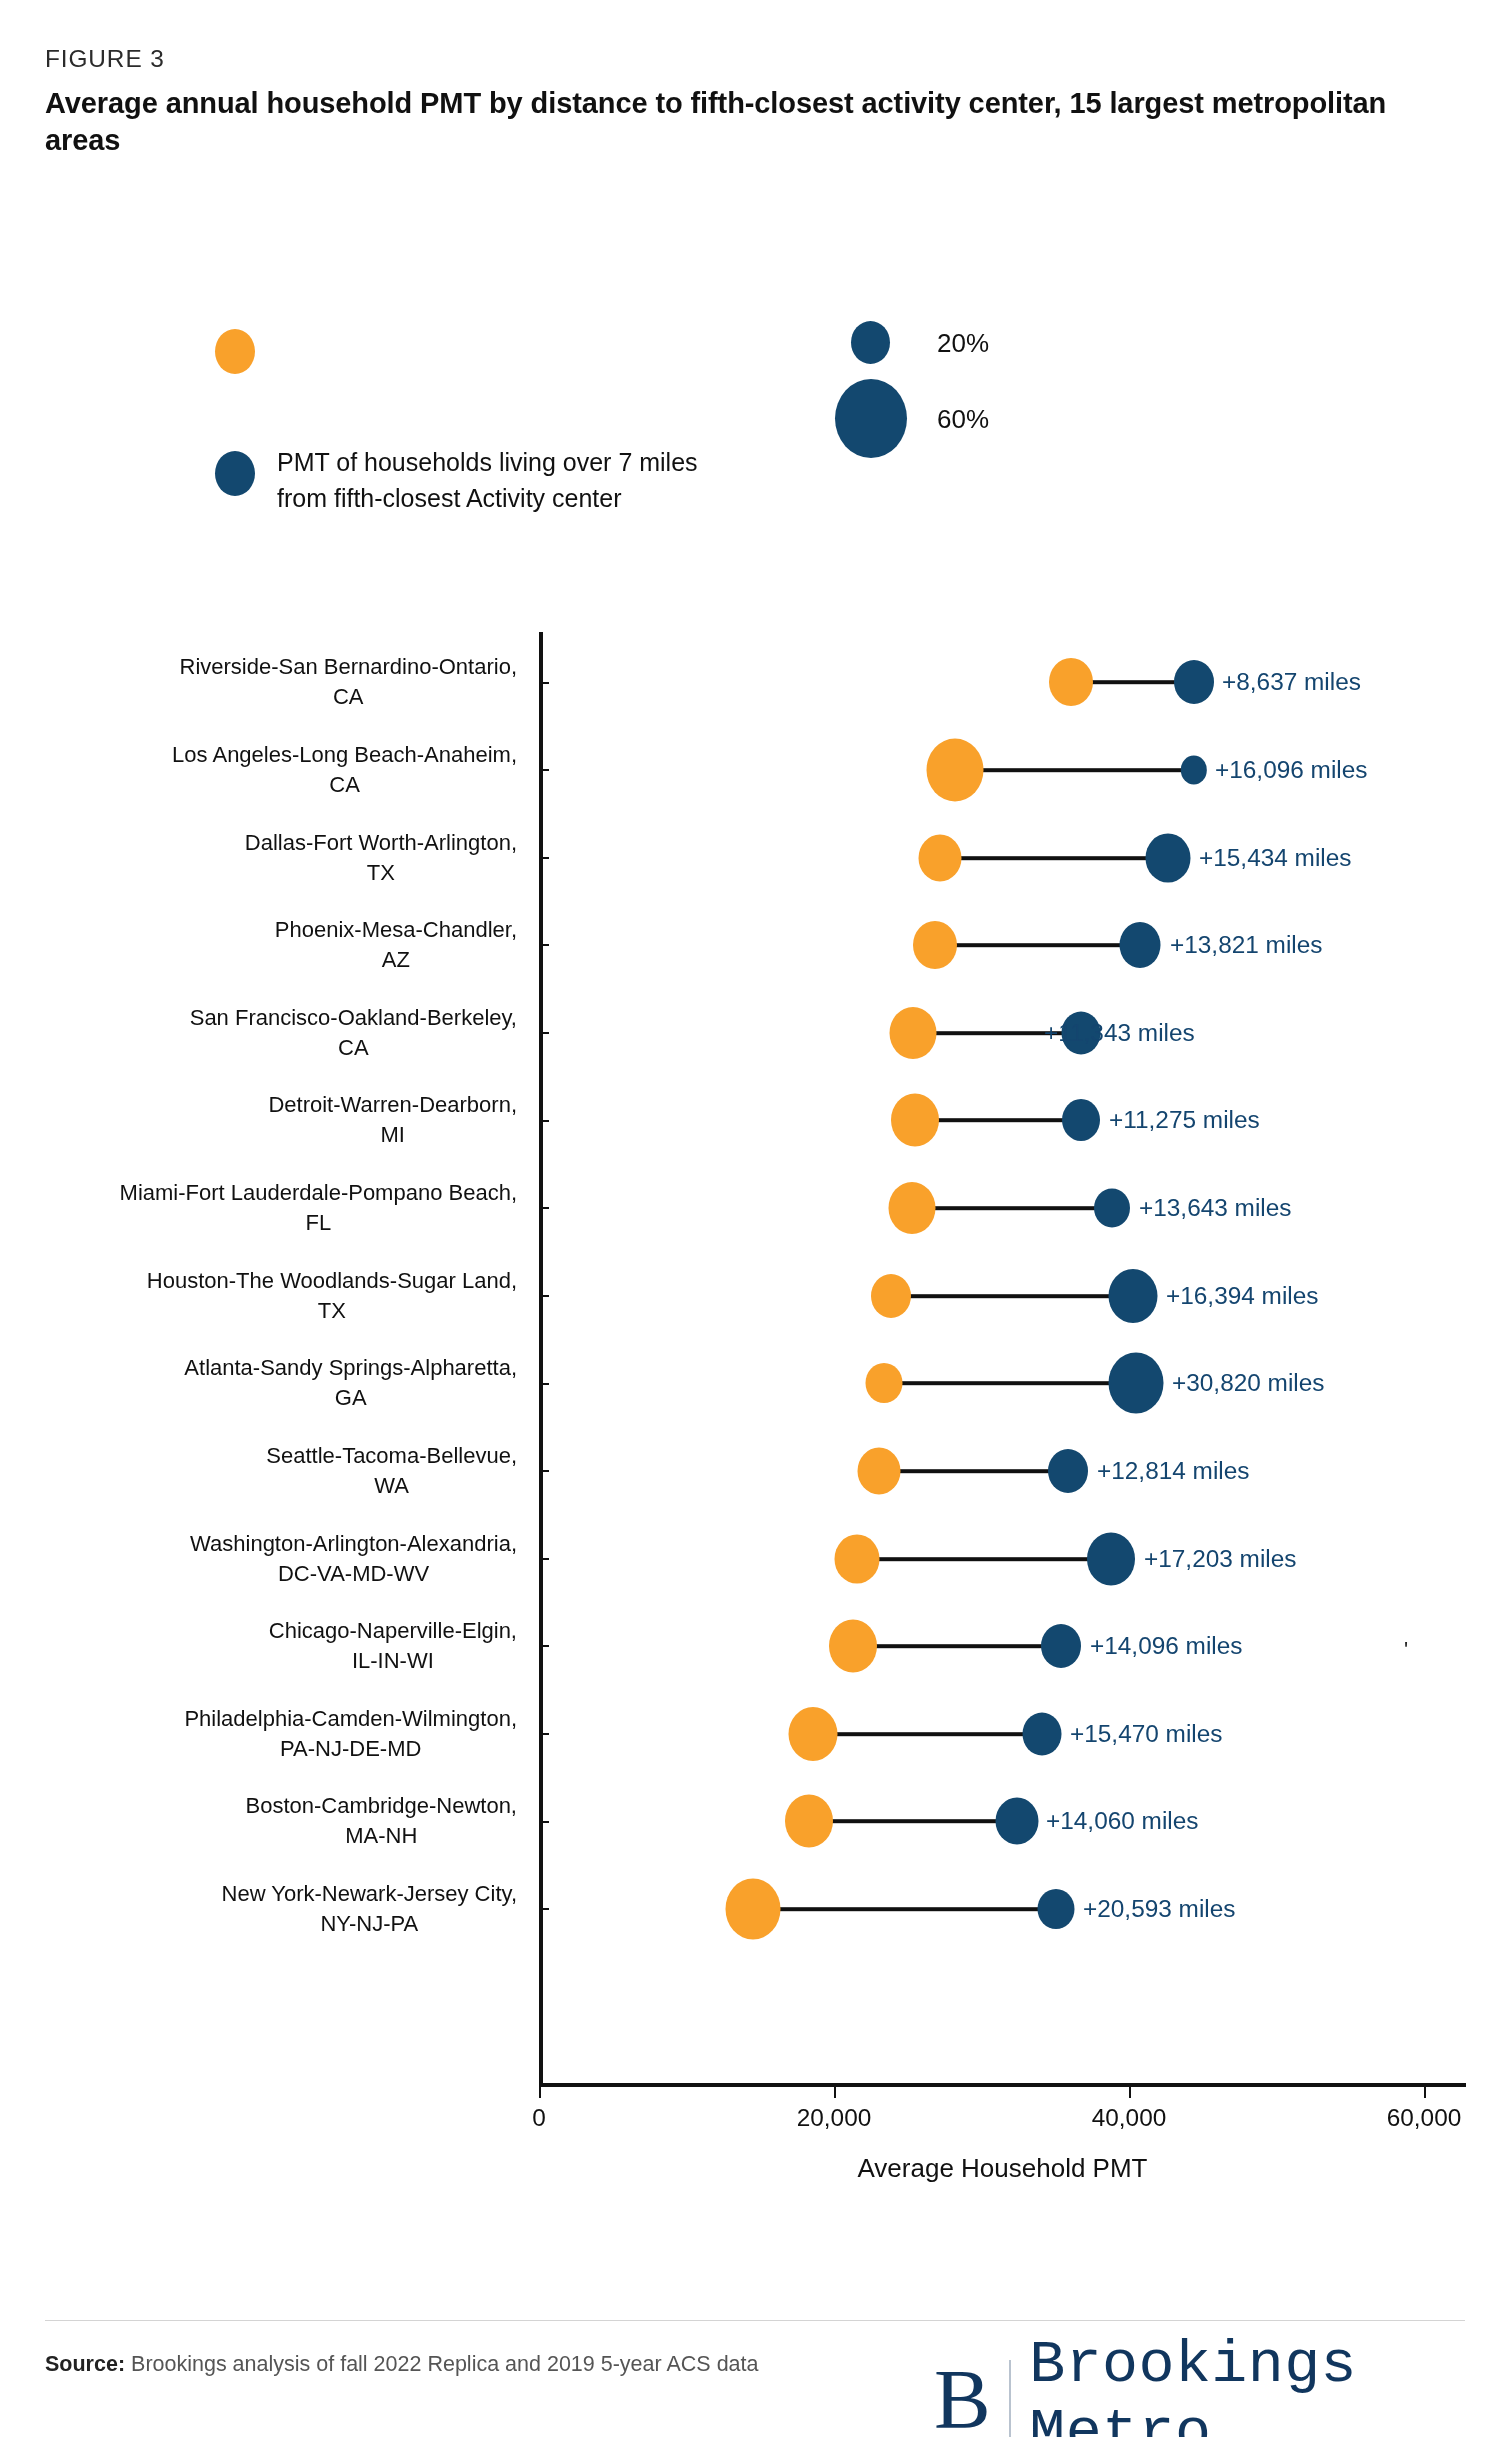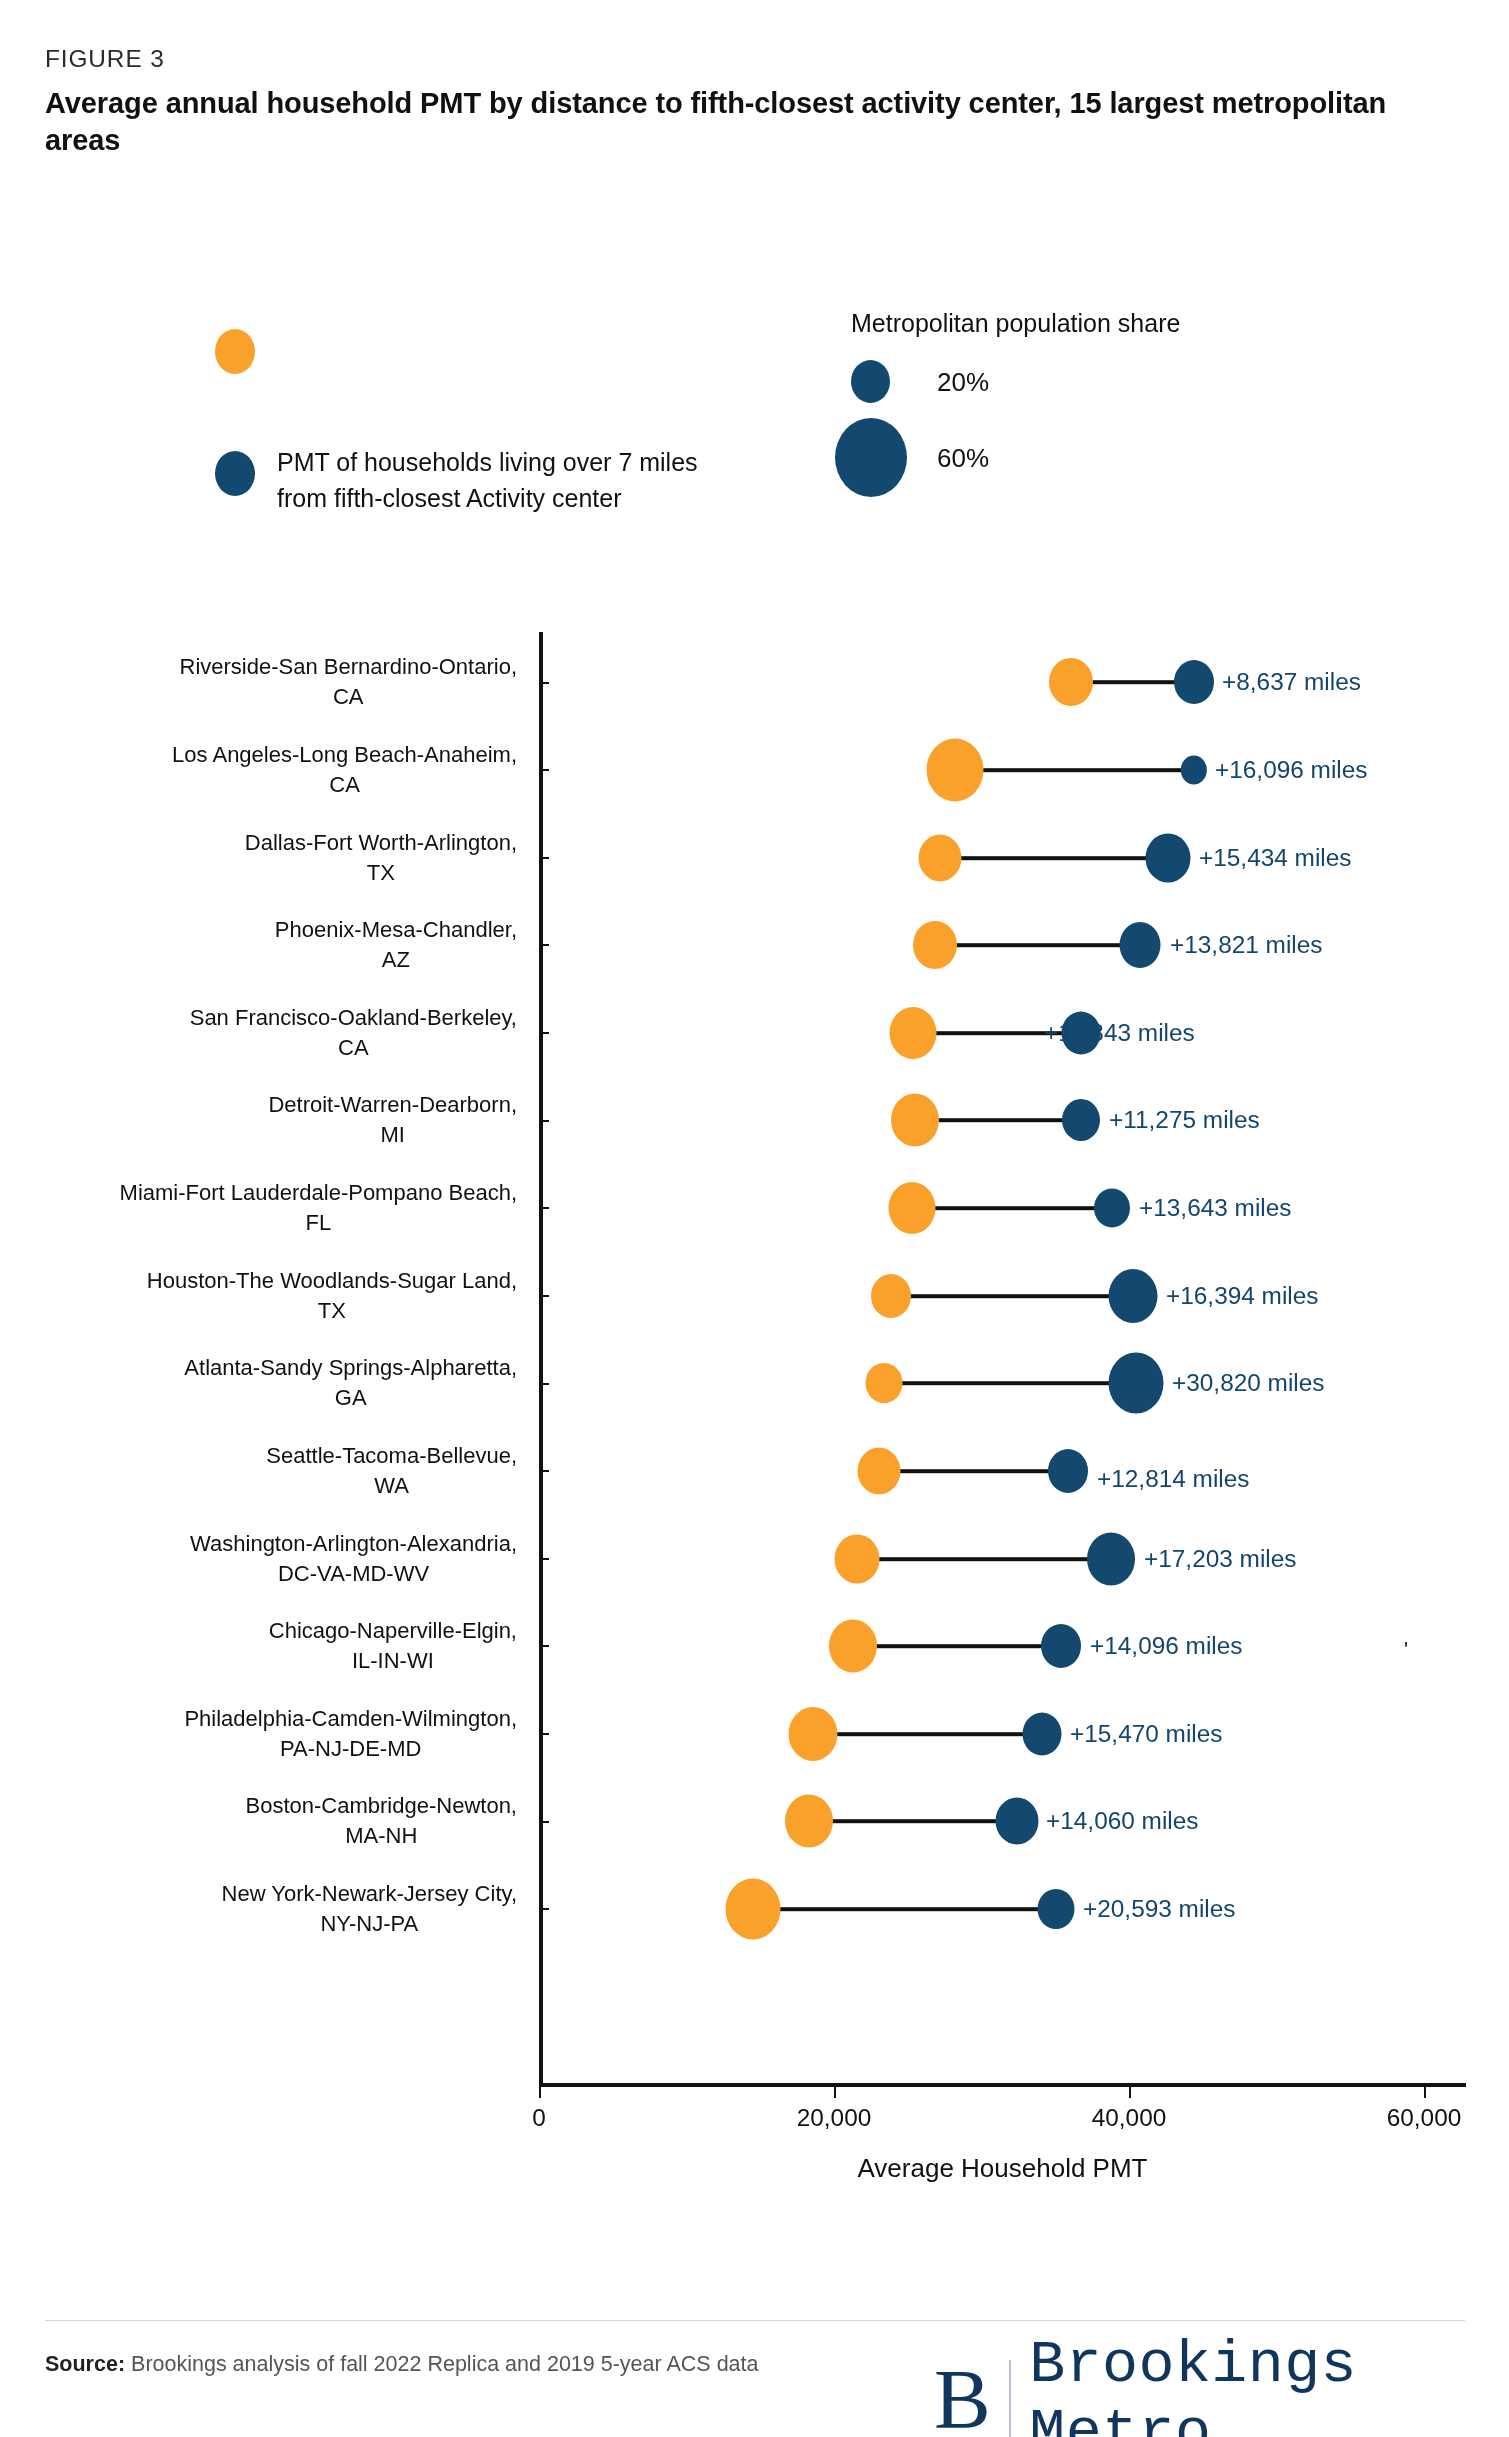--- a/index.html
+++ b/index.html
@@ -101,21 +101,20 @@
     <span class="legend-dot" style="width:40px;height:45px;background:#F9A12B;"></span>
   </div>
   <div class="legend-row">
     <span class="legend-dot" style="width:40px;height:45px;background:#13486F;"></span>
     <span class="legend-text">PMT of households living over 7 miles
 from fifth-closest Activity center</span>
   </div>
 </div>
 
 <div class="legend-size">
-  <div class="legend-size-title">Metropolitan population share</div>
   <div class="size-row">
     <span class="size-bubble" style="width:39px;height:43px;top:11.5px;background:#13486F;"></span>
     <span class="size-label" style="top:18.7px;">20%</span>
   </div>
   <div class="size-row" style="height:86px;">
     <span class="size-bubble" style="width:72px;height:79px;top:4.3px;left:-16.5px;background:#13486F;"></span>
     <span class="size-label" style="top:29px;">60%</span>
   </div>
 </div>
 
@@ -185,21 +184,21 @@
       <div class="connector" style="left: 884px; width: 252px; top: 751px;"></div>
       <div class="dot" style="left: 884px; top: 751px; width: 37px; height: 40px; background: rgb(249, 161, 43);"></div>
       <div class="dot" style="left: 1136px; top: 751px; width: 55px; height: 61px; background: rgb(19, 72, 111);"></div>
       <div class="value-label" style="left: 1172px; top: 751px;">+30,820 miles</div>
       <div class="ytick" style="top: 838px;"></div>
       <div class="row-label" style="top: 839px;">Seattle-Tacoma-Bellevue,
 WA</div>
       <div class="connector" style="left: 879px; width: 189px; top: 839px;"></div>
       <div class="dot" style="left: 879px; top: 839px; width: 43px; height: 47px; background: rgb(249, 161, 43);"></div>
       <div class="dot" style="left: 1068px; top: 839px; width: 40px; height: 44px; background: rgb(19, 72, 111);"></div>
-      <div class="value-label" style="left: 1097px; top: 839px; margin-top: 8px;">+12,814 miles</div>
+      <div class="value-label" style="left: 1097px; top: 839px;">+12,814 miles</div>
       <div class="ytick" style="top: 926px;"></div>
       <div class="row-label" style="top: 927px;">Washington-Arlington-Alexandria,
 DC-VA-MD-WV</div>
       <div class="connector" style="left: 857px; width: 254px; top: 927px;"></div>
       <div class="dot" style="left: 857px; top: 927px; width: 45px; height: 49px; background: rgb(249, 161, 43);"></div>
       <div class="dot" style="left: 1111px; top: 927px; width: 48px; height: 53px; background: rgb(19, 72, 111);"></div>
       <div class="value-label" style="left: 1144px; top: 927px;">+17,203 miles</div>
       <div class="ytick" style="top: 1013px;"></div>
       <div class="row-label" style="top: 1014px;">Chicago-Naperville-Elgin,
 IL-IN-WI</div>

